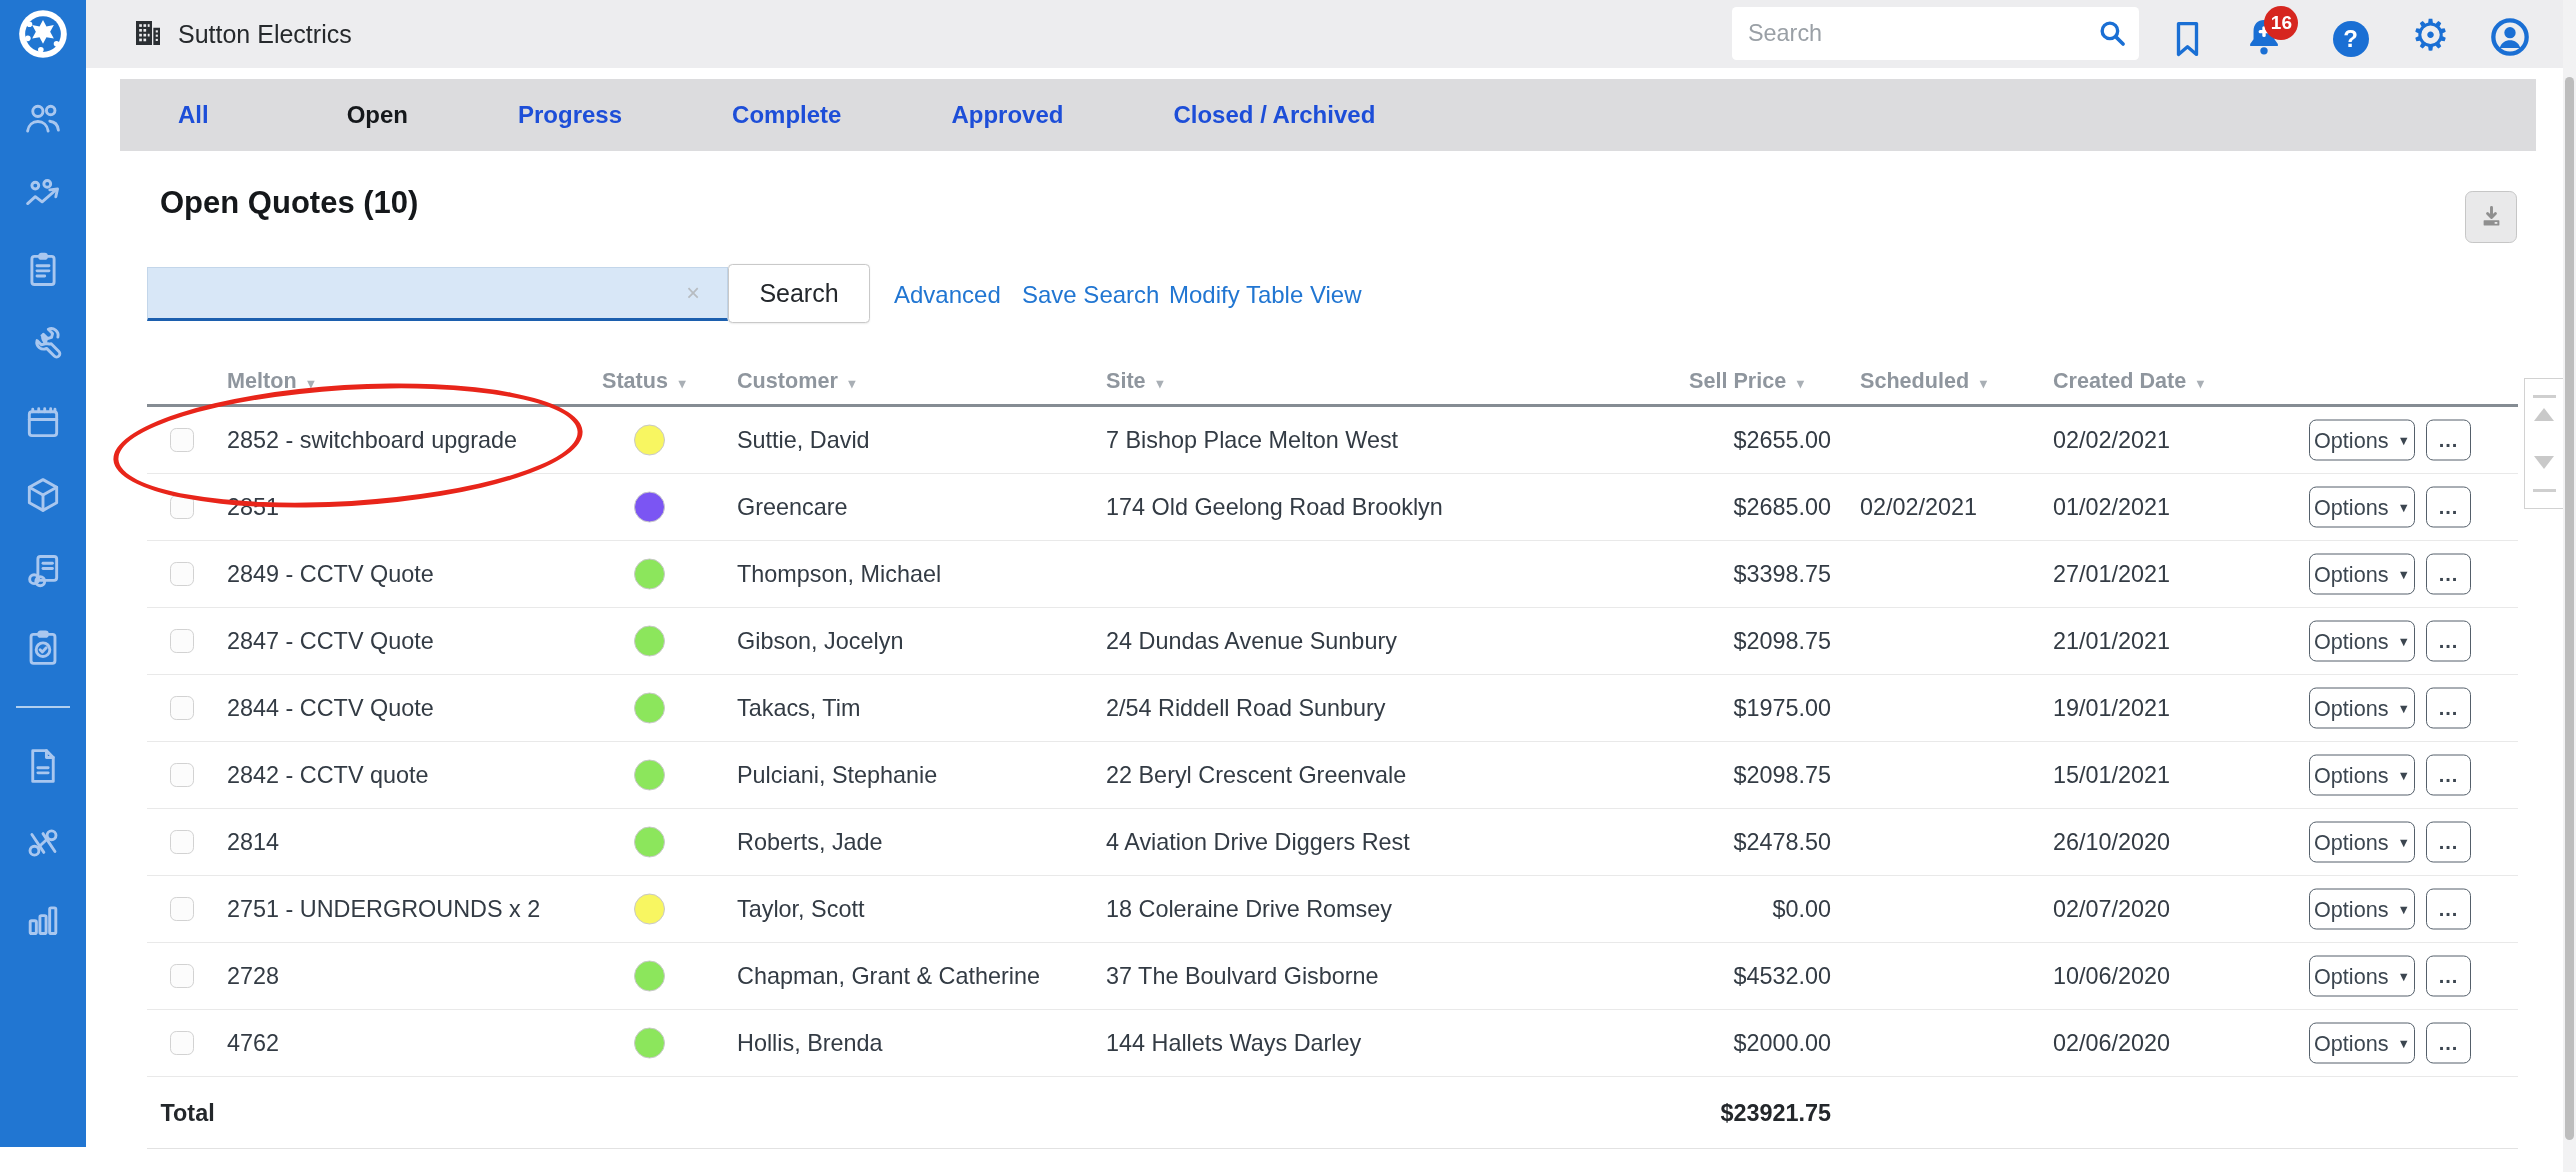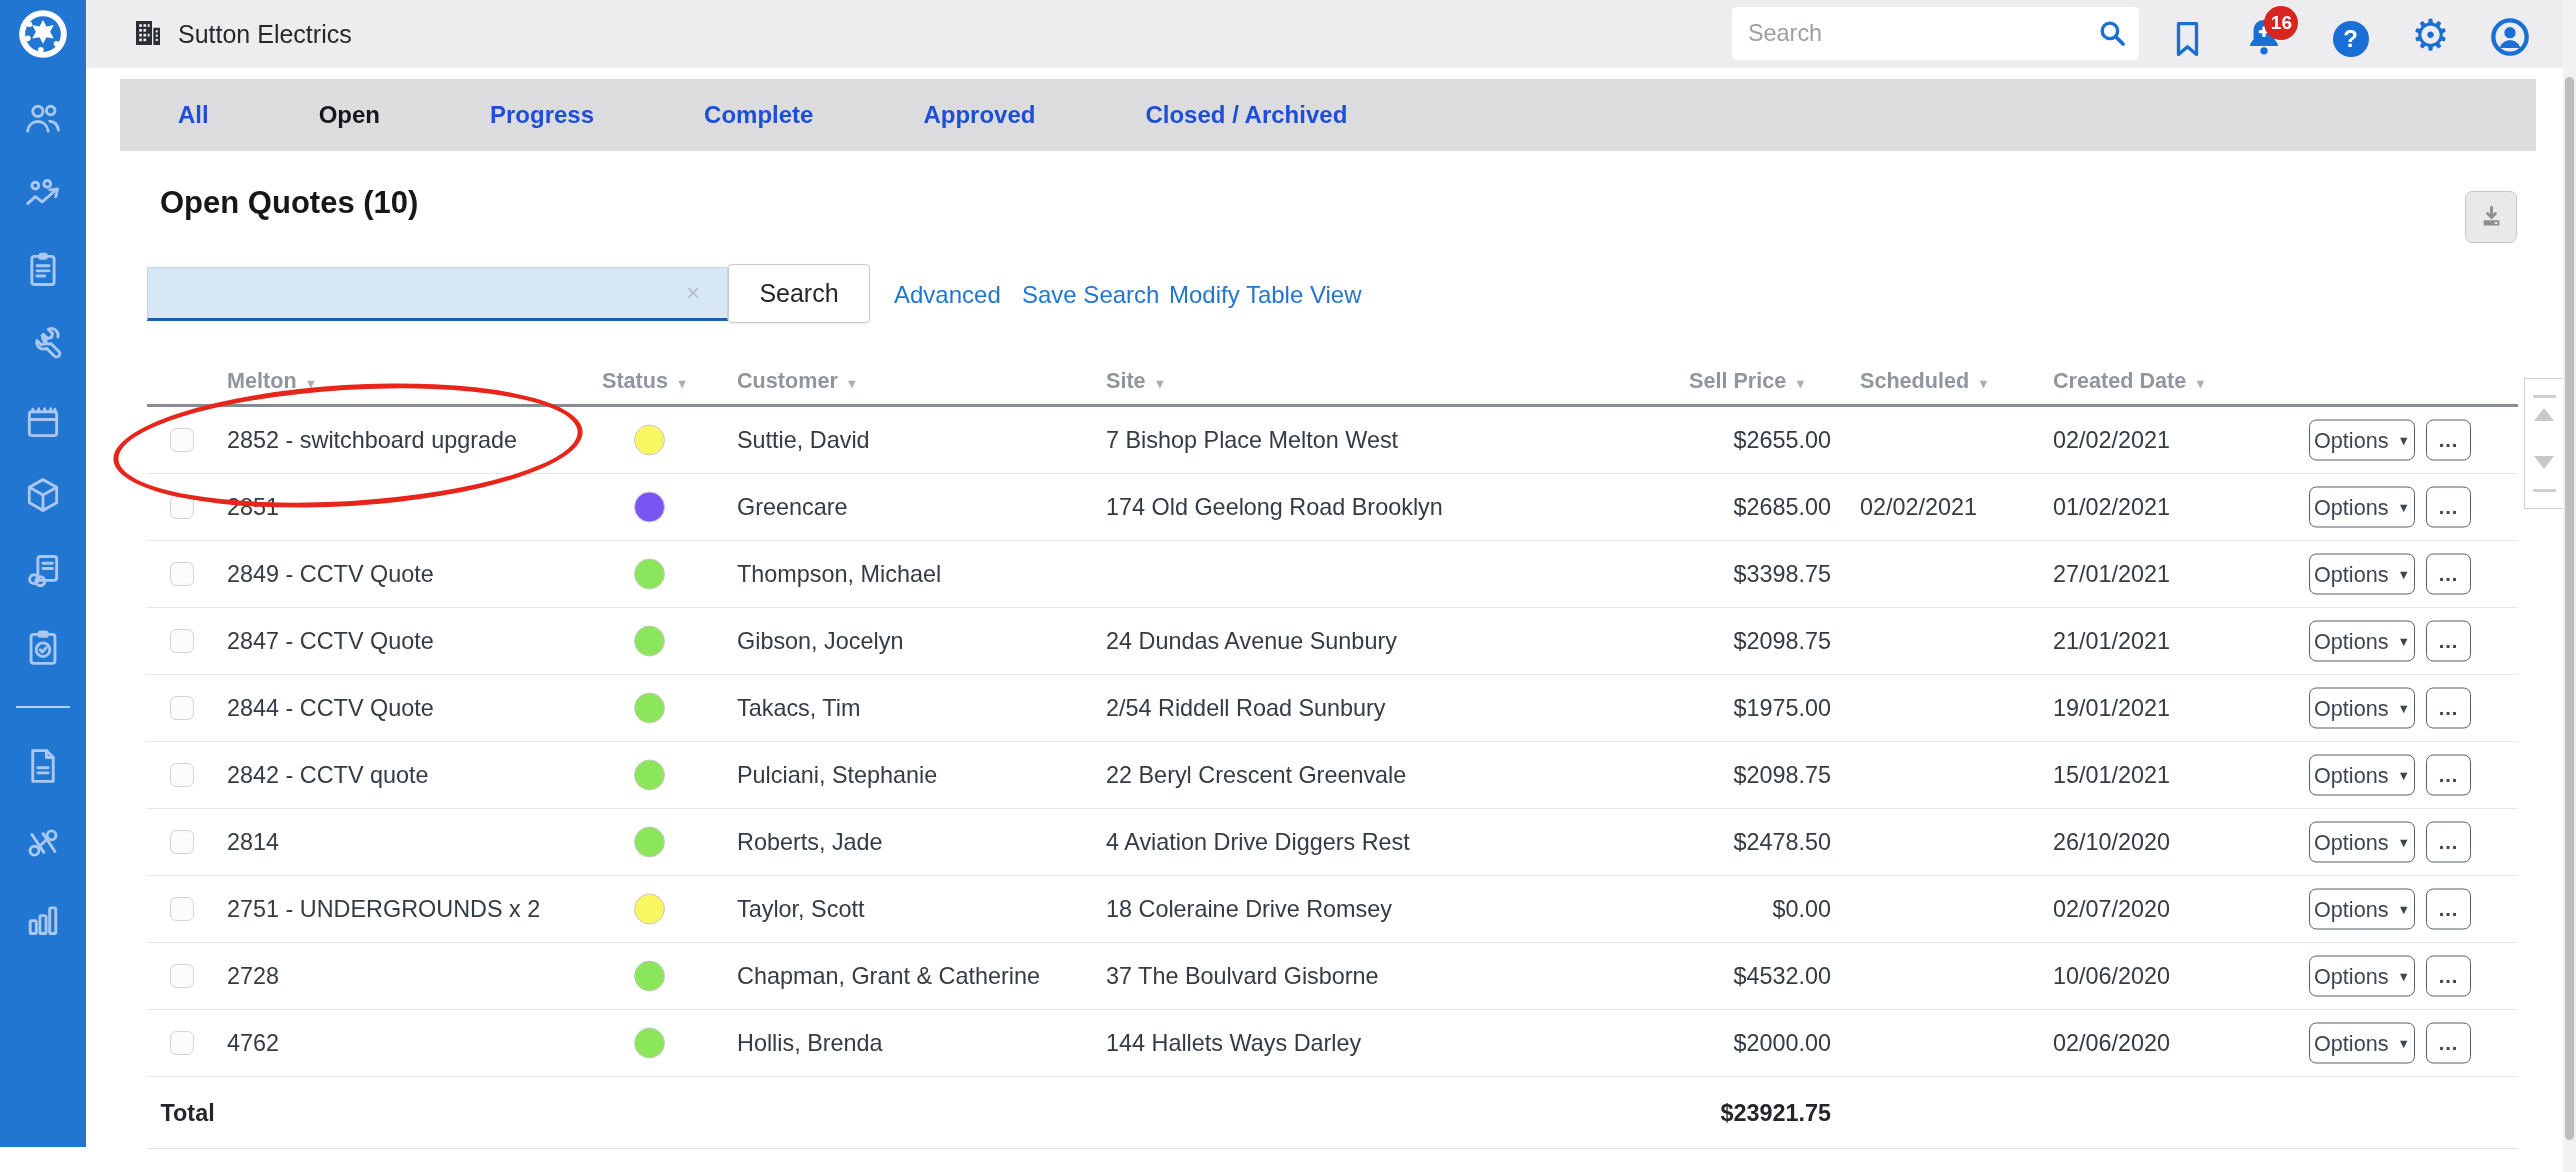--- a/index.html
+++ b/index.html
@@ -22,21 +22,21 @@
   .tb-search input::placeholder { color:#9aa0a6; }
   .tb-search .mag { position:absolute; right:10.8px; top:10.8px; }
   .tb-icon { position:absolute; top:11.7px; width:45px; height:45px; display:flex; align-items:flex-end; justify-content:center; cursor:pointer; }
   .badge { position:absolute; left:23.4px; top:-5.4px; min-width:34px; height:34px; border-radius:17px; background:#d6261f; color:#fff; font-size:19px; font-weight:bold; display:flex; align-items:center; justify-content:center; padding:0 5.4px; }
   .help-circle { width:36px; height:36px; border-radius:50%; background:#1a6fd4; color:#fff; font-size:24px; font-weight:bold; display:flex; align-items:center; justify-content:center; }
   .gear-glyph { font-size:43px; color:#1a6fd4; line-height:1; }
 
   
   .tabbar { position:absolute; left:120px; top:79px; width:2416px; height:72px; background:#dcdcde; display:flex; align-items:center; padding-left:58px; }
   .tab { font-size:24px; color:#1d4ed8; margin-right:110px; cursor:pointer; white-space:nowrap;font-weight:bold; }
-  .tab.active { color:#15181b; font-weight:bold; }
+  .tab.active { color:#15181b; font-weight:bold;margin-left:28px; }
 
   
   .page-title { position:absolute; left:160px; top:185px; font-size:31px; font-weight:bold; color:#15181b;text-align:center; }
   .export-btn { position:absolute; left:2465px; top:191px; width:52px; height:52px; background:#e9e9ea; border:0.9px solid #c6c6c6; border-radius:7.2px; display:flex; align-items:center; justify-content:center; cursor:pointer; }
   .q-search { position:absolute; left:147px; top:267px; width:581px; height:54px; background:#d8e7f7; border:0.9px solid #c3d6ea; border-bottom:3.6px solid #1c5fae; }
   .q-search input { position:absolute; left:12.6px; top:0; width:513px; height:49px; border:none; outline:none; background:transparent; font-size:23.4px; color:#333; font-family:"Liberation Sans",sans-serif; }
   .q-clear { position:absolute; right:27px; top:11.7px; font-size:23.4px; color:#b7bcc1; cursor:pointer; }
   .search-btn { position:absolute; left:728px; top:264px; width:142px; height:59px; background:#fff; border:0.9px solid #c9c9c9; border-radius:4.5px; font-size:25px; color:#23272b; display:flex; align-items:center; justify-content:center; cursor:pointer; box-shadow:0 0.9px 1.8px rgba(0,0,0,.08); }
   .tool-link { position:absolute; top:281px; font-size:24px; color:#2176d2; cursor:pointer; white-space:nowrap; }
 

